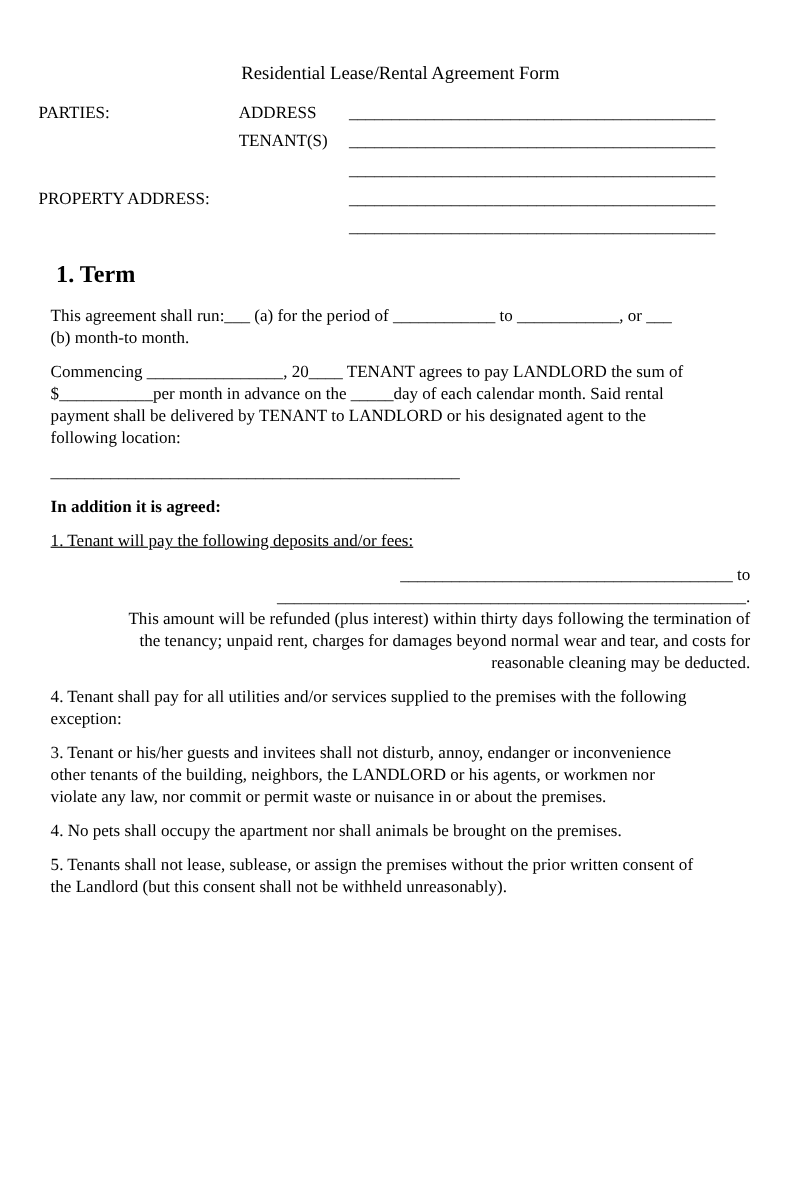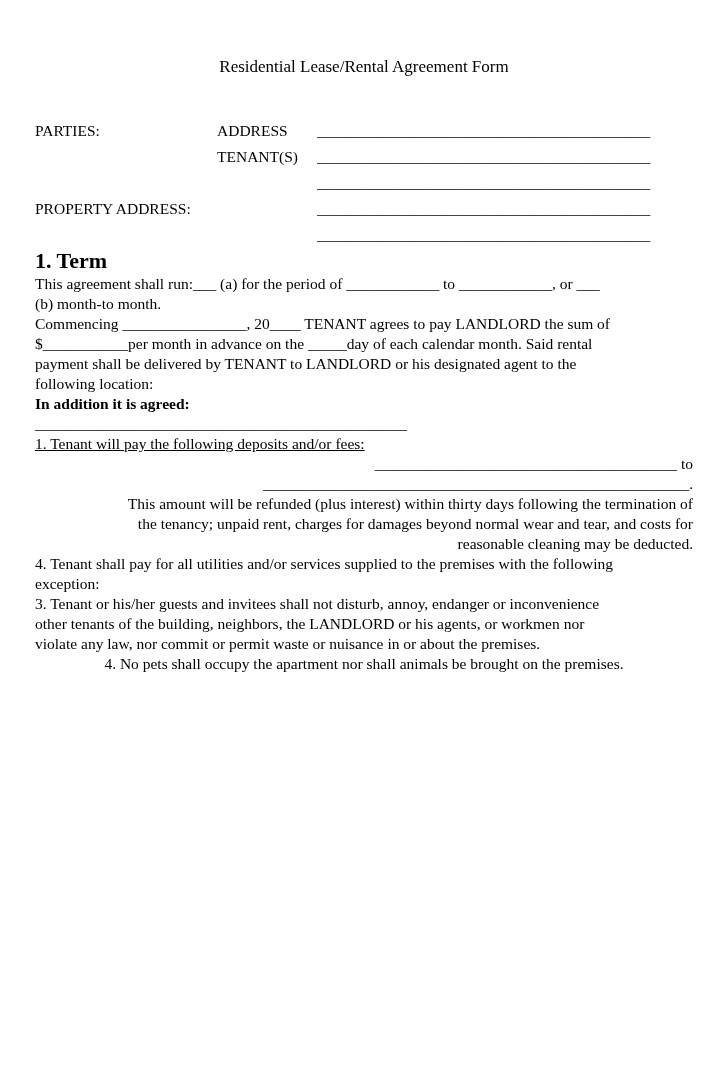--- a/index.html
+++ b/index.html
@@ -22,53 +22,53 @@
     padding: 0 35px;
   }
   .doc-title {
     margin: 56px 0 0 0;
     font-size: 17px;
     font-weight: normal;
     line-height: 22px;
     text-align: center;
   }
   .parties-block {
-    margin-top: 40px;
+    margin-top: 12px;
     line-height: 26px;
   }
   .prow {
     display: flex;
   }
   .col-label  { flex: 0 0 182px; white-space: nowrap; }
   .col-role   { flex: 0 0 100px; white-space: nowrap; }
   .col-line   { flex: 1 1 auto;  white-space: nowrap; overflow: hidden; }
   h2.sec-heading {
-    margin: 0;
+    margin: 16px;
     font-size: 22px;
     font-weight: bold;
     line-height: 26px;
   }
   .h-term   { margin-top: 14px; }
   .h-rental { margin-top: 19px; }
   p.body {
-    margin: 0;
+    margin: 11px;
     line-height: 20px;
     white-space: pre-wrap;
   }
   .bold { font-weight: bold; }
   .p-term     { margin-top: 19px; }
   .p-rental   { margin-top: 26px; }
   .p-location { margin-top: 10px; }
   .p-agreed   { margin-top: 14px; }
   .p-c1intro  { margin-top: 20px; text-decoration: underline; }
   .p-c1body   { margin-top: 22px; text-align: right; }
   .p-c2       { margin-top: 20px; }
   .p-c2line   { margin-top: 24px; }
   .p-c3       { margin-top: 16px; }
-  .p-c4       { margin-top: 20px; text-align: center; }
+  .p-c4       { margin-top: 20px; }
   .p-c5       { margin-top: 20px; }
   .p-c6       { margin-top: 21px; }
 </style>
 </head>
 <body>
 
 <div class="page">
 
   <div class="doc-title">Residential Lease/Rental Agreement Form</div>
 
@@ -104,37 +104,39 @@
 
   <p class="body p-term">This agreement shall run:___ (a) for the period of ____________ to ____________, or ___
 (b) month-to month.</p>
 
 
   <p class="body p-rental">Commencing ________________, 20____ TENANT agrees to pay LANDLORD the sum of
 $___________per month in advance on the _____day of each calendar month. Said rental
 payment shall be delivered by TENANT to LANDLORD or his designated agent to the
 following location:</p>
 
+  <p class="body p-location">________________________________________________</p>
+
   <p class="body bold p-agreed">In addition it is agreed:</p>
-
-  <p class="body p-location">________________________________________________</p>
 
   <p class="body p-c1intro">1. Tenant will pay the following deposits and/or fees:</p>
 
   <p class="body p-c1body">_______________________________________ to
 _______________________________________________________.
 This amount will be refunded (plus interest) within thirty days following the termination of
 the tenancy; unpaid rent, charges for damages beyond normal wear and tear, and costs for
 reasonable cleaning may be deducted.</p>
 
   <p class="body p-c2">4. Tenant shall pay for all utilities and/or services supplied to the premises with the following
 exception:</p>
 
 
   <p class="body p-c3">3. Tenant or his/her guests and invitees shall not disturb, annoy, endanger or inconvenience
 other tenants of the building, neighbors, the LANDLORD or his agents, or workmen nor
 violate any law, nor commit or permit waste or nuisance in or about the premises.</p>
 
   <p class="body p-c4">4. No pets shall occupy the apartment nor shall animals be brought on the premises.</p>
 
+  <p class="body p-c5">5. Tenants shall not lease, sublease, or assign the premises without the prior written consent of
+the Landlord (but this consent shall not be withheld unreasonably).</p>
 
 
 </div>
 
 </body></html>

